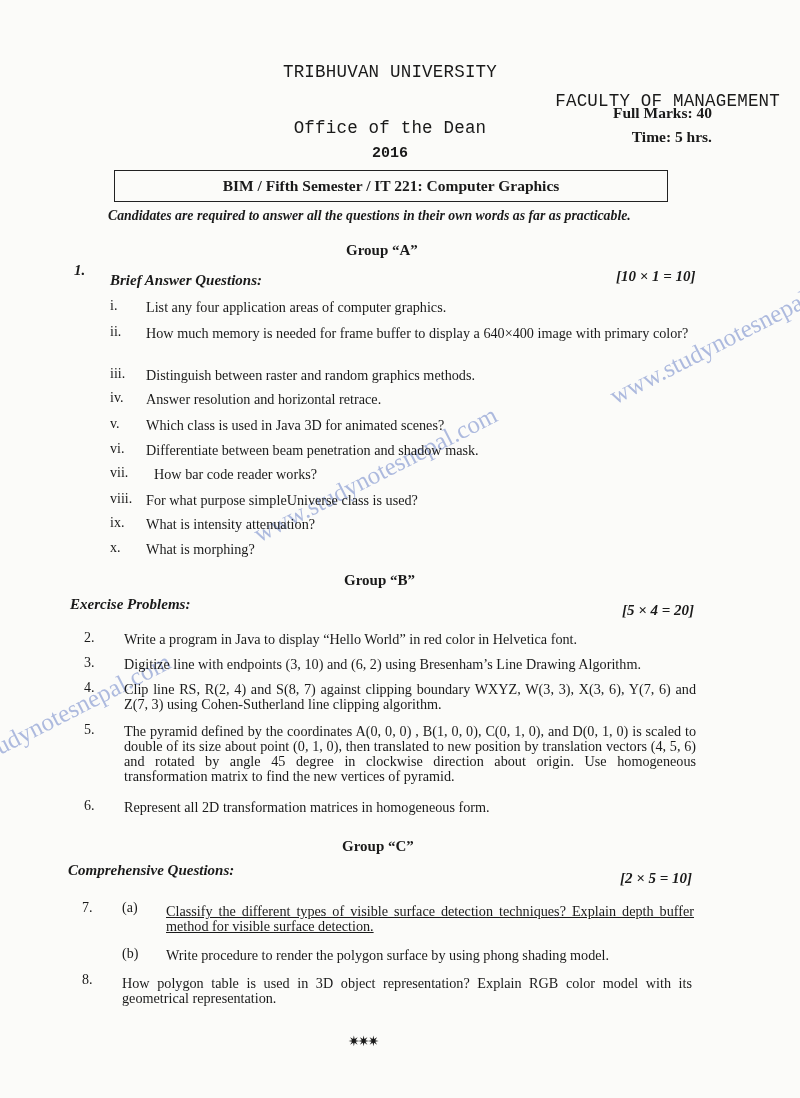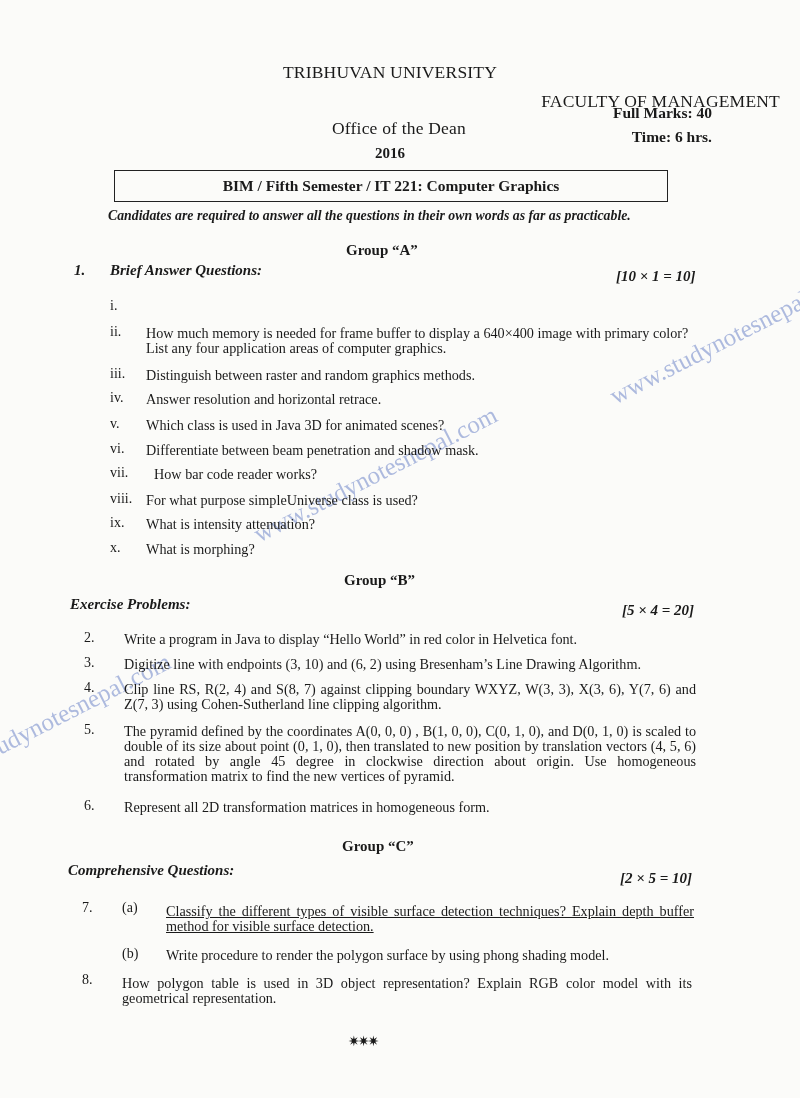--- a/index.html
+++ b/index.html
@@ -5,25 +5,25 @@
     html, body { margin: 0; padding: 0; }
     body {
       width: 800px; height: 1098px;
       background: #fbfbf9;
       font-family: "Liberation Serif", serif;
       color: #1a1a1a;
       position: relative;
       overflow: hidden;
     }
     .abs { position: absolute; }
-    .center { text-align: center; left: 0; width: 780px; }
+    .center { text-align: center; left: 0; width: 780px; font-family: Liberation Mono, monospace; }
     .hdr { font-size: 17.5px; letter-spacing: 0.2px; }
     .hdr-title { top: 62px; }
     .hdr-fac { top: 91px; text-align: right; }
-    .hdr-office { top: 118px; margin-left: 9px; }
+    .hdr-office { top: 118px; }
     .hdr-year { top: 145px; font-weight: bold; font-size: 15px; }
     .marks { right: 88px; font-weight: bold; font-size: 15.5px; text-align: right; }
     .marks1 { top: 104px; }
     .marks2 { top: 128px; }
     .course-box {
       left: 114px; top: 170px; width: 552px; height: 30px;
       border: 1.5px solid #222;
       text-align: center; font-weight: bold; font-size: 15.5px; line-height: 30px;
     }
     .instructions {
@@ -47,31 +47,31 @@
 
 <div class="abs wm" style="left:262px; top:520px; transform:rotate(-27deg);">www.studynotesnepal.com</div>
 <div class="abs wm" style="left:618px; top:382px; transform:rotate(-27deg);">www.studynotesnepal.com</div>
 <div class="abs wm" style="left:-12px; top:740px; transform:rotate(-27deg);">studynotesnepal.com</div>
 
 <div class="abs center hdr hdr-title">TRIBHUVAN UNIVERSITY</div>
 <div class="abs center hdr hdr-fac">FACULTY OF MANAGEMENT</div>
 <div class="abs center hdr hdr-office">Office of the Dean</div>
 <div class="abs center hdr-year">2016</div>
 <div class="abs marks marks1">Full Marks: 40</div>
-<div class="abs marks marks2">Time: 6 hrs.</div>
+<div class="abs marks marks2">Time: 5 hrs.</div>
 <div class="abs course-box">BIM / Fifth Semester / IT 221: Computer Graphics</div>
 <div class="abs instructions">Candidates are required to answer all the questions in their own words as far as practicable.</div>
 
 <div class="abs group-title" style="left:346px; top:242px;">Group “A”</div>
 <div class="abs sec-num" style="left:74px; top:262px;">1.</div>
-<div class="abs sec-head" style="left:110px; top:262px;">Brief Answer Questions:</div>
+<div class="abs sec-head" style="left:110px; top:272px;">Brief Answer Questions:</div>
 <div class="abs sec-marks" style="left:608px; top:268px;">[10 × 1 = 10]</div>
 
 <div class="abs q qnum" style="left:110px; top:298px;">i.</div>
-<div class="abs q qtext" style="left:146px; top:300px;margin-top:41px;">List any four application areas of computer graphics.</div>
+<div class="abs q qtext" style="left:146px; top:300px;">List any four application areas of computer graphics.</div>
 
 <div class="abs q qnum" style="left:110px; top:324px;">ii.</div>
 <div class="abs q qtext" style="left:146px; top:326px; width:552px;">How much memory is needed for frame buffer to display a 640×400 image with primary color?</div>
 
 <div class="abs q qnum" style="left:110px; top:366px;">iii.</div>
 <div class="abs q qtext" style="left:146px; top:368px;">Distinguish between raster and random graphics methods.</div>
 
 <div class="abs q qnum" style="left:110px; top:390px;">iv.</div>
 <div class="abs q qtext" style="left:146px; top:392px;">Answer resolution and horizontal retrace.</div>
 

